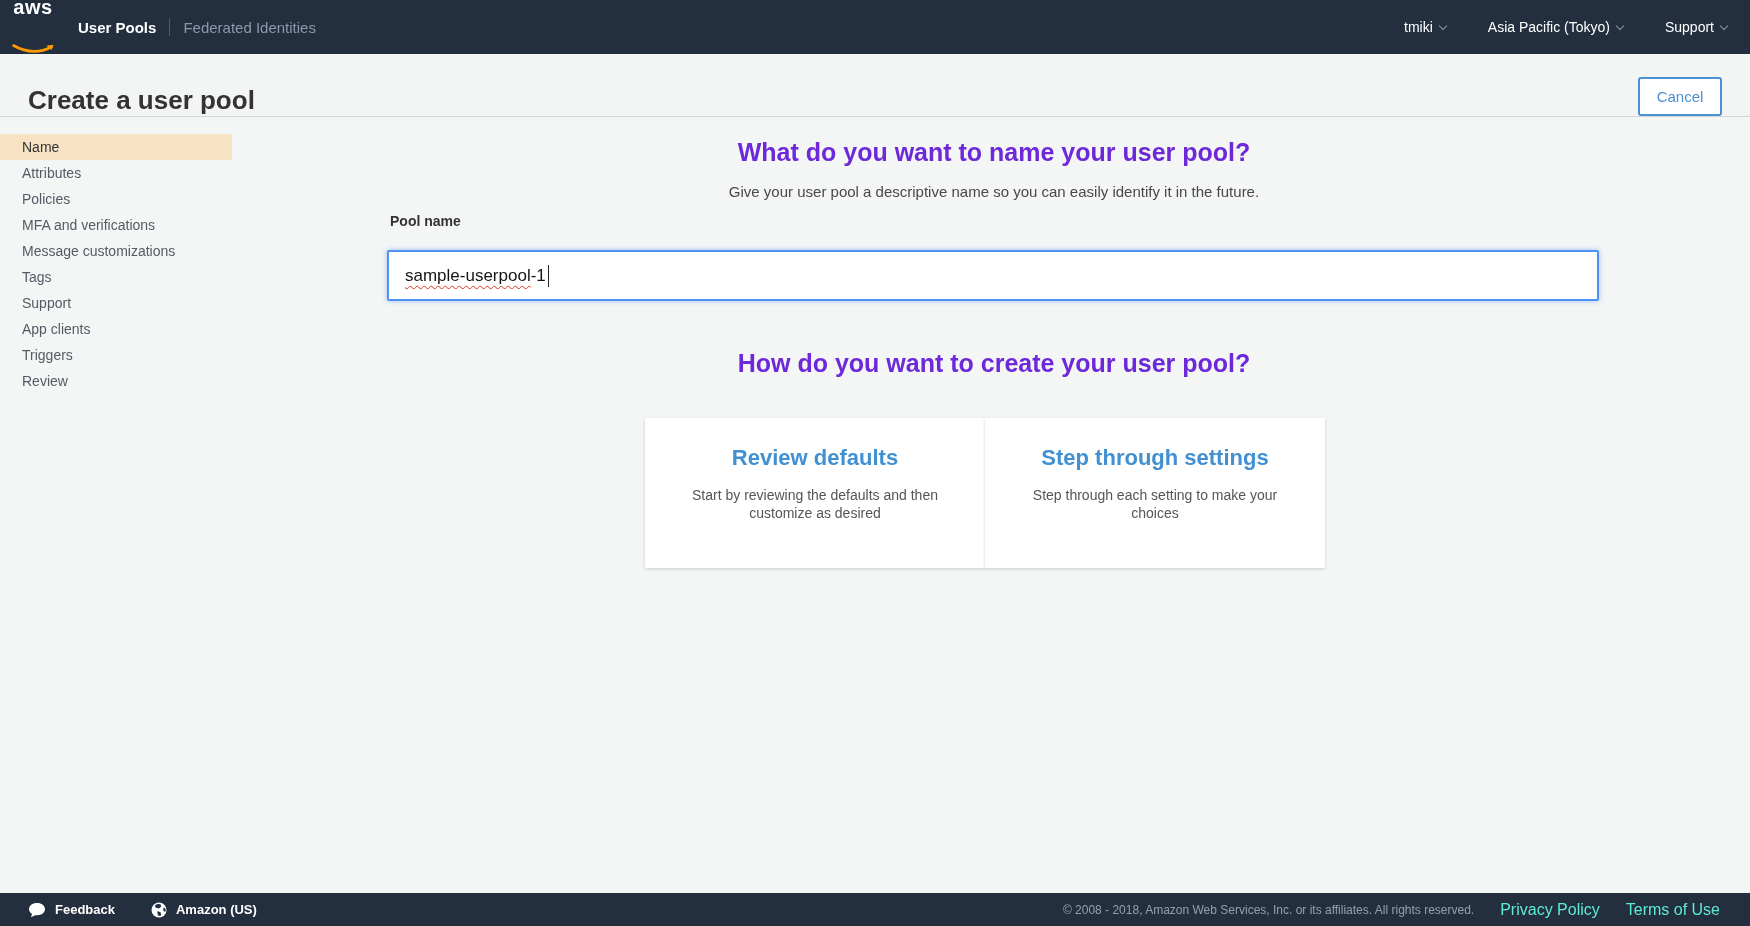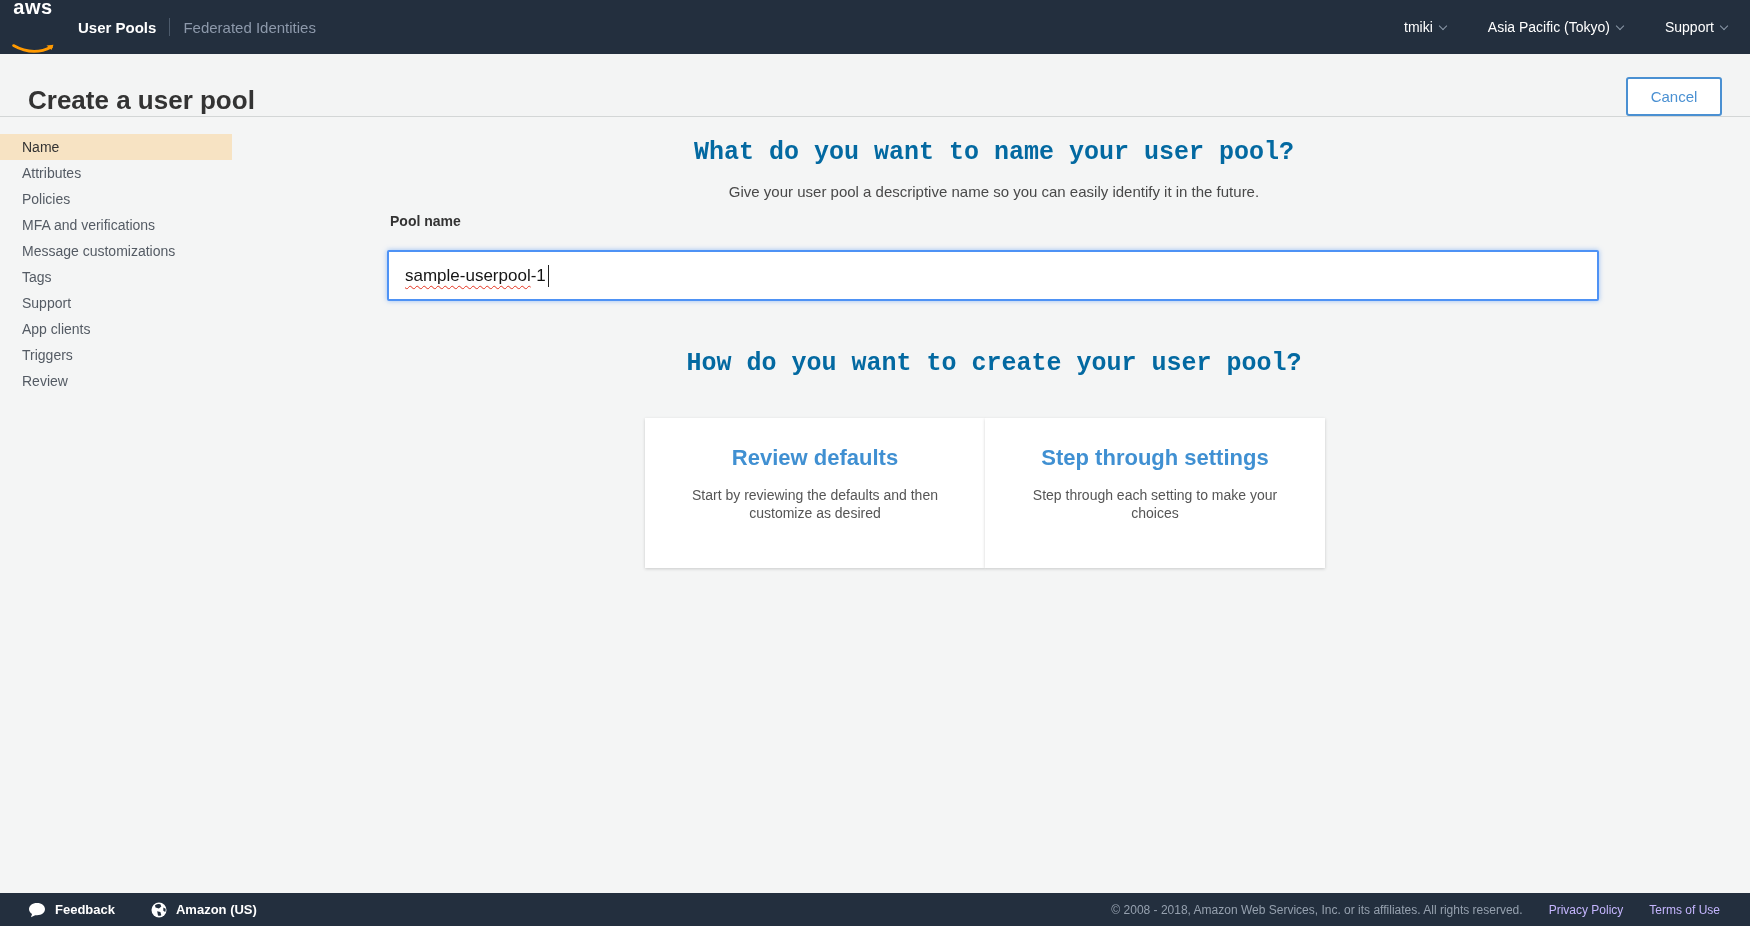--- a/index.html
+++ b/index.html
@@ -37,21 +37,21 @@
   .page-header {
     position:absolute; top:54px; left:0; right:0; height:63px;
     background:#f3f4f4;
     border-bottom:1px solid #d3d6d6;
     display:flex; align-items:flex-end;
     padding:0 28px;
   }
   .page-title { font-size:26px; font-weight:bold; color:#333; }
   .cancel-btn {
     margin-left:auto;
-    width:96px; height:39px;
+    width:84px; height:39px;
     background:#fff;
     border:2px solid #4a90d2;
     border-radius:3px;
     color:#4a90d2;
     font-size:15px;
     font-family:"Liberation Sans", sans-serif;
     cursor:pointer;
   }
 
   
@@ -59,21 +59,21 @@
   .side-item {
     height:26px; display:flex; align-items:center;
     padding-left:22px;
     font-size:14px; color:#545b64;
     cursor:pointer; white-space:nowrap;
   }
   .side-item.active { background:#f7e3c3; color:#333; }
 
   
   .center-col { position:absolute; left:388px; width:1212px; text-align:center; }
-  .q-heading { font-size:25px; font-weight:bold; color:#0369a1;font-family:Liberation Mono, monospace; }
+  .q-heading { font-size:25px; font-weight:bold; color:#6d28d9; }
   #heading-name { top:138px; }
   #subtitle-name { top:183px; font-size:15px; color:#494949; }
   #heading-create { top:349px; }
 
   .pool-label { position:absolute; left:390px; top:213px; font-size:14px; font-weight:bold; color:#333; }
   .pool-input {
     position:absolute; left:387px; top:235px; width:1212px; height:51px;
     background:#fff;
     border:2px solid #4e92f5;
     box-shadow:0 0 5px rgba(78,146,245,.55);
@@ -111,21 +111,21 @@
     background:#232f3e;
     display:flex; align-items:center;
     padding:0 30px 0 28px;
     font-size:13px;
     gap:10px;
   }
   .footer-group { display:flex; align-items:center; cursor:pointer; }
   .footer-bold { color:#fff; font-weight:bold; margin-left:9px; }
   .footer-right { margin-left:auto; display:flex; align-items:center; gap:26px; }
   .copyright { color:#95a0ae; font-size:12px; }
-  .footer-link { color:#c4b5fd; font-size:12px; cursor:pointer; }
+  .footer-link { color:#5eead4; font-size:16px; cursor:pointer; }
 </style>
 </head>
 <body>
 
 <div class="navbar">
   <div class="aws-logo">
     <span class="aws-text">aws</span>
     <svg width="42" height="11" viewBox="0 0 42 11">
       <path d="M1.5 1.5 Q21 12.5 39.5 3" stroke="#ff9900" stroke-width="2.6" fill="none" stroke-linecap="round"></path>
       <path d="M41.5 0.8 l-7 0.6 5 4.6 z" fill="#ff9900"></path>

